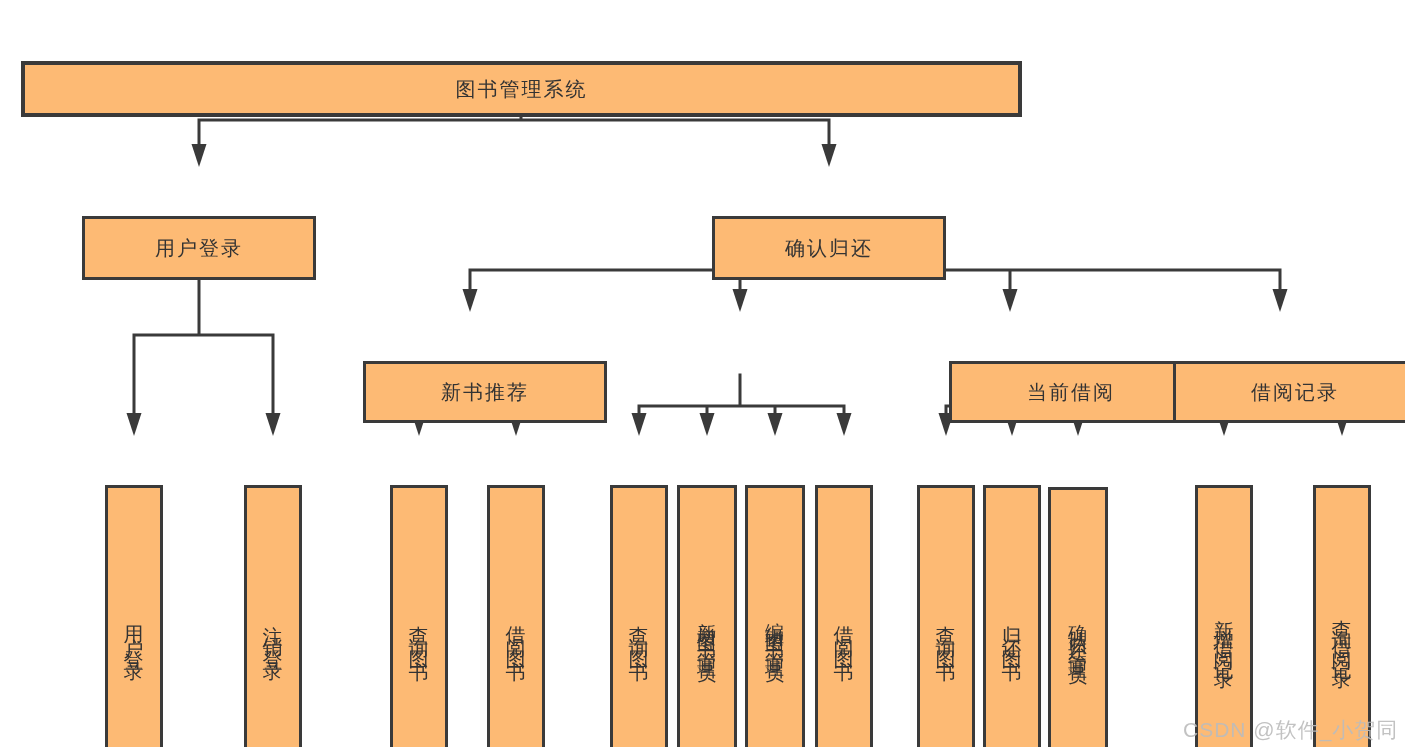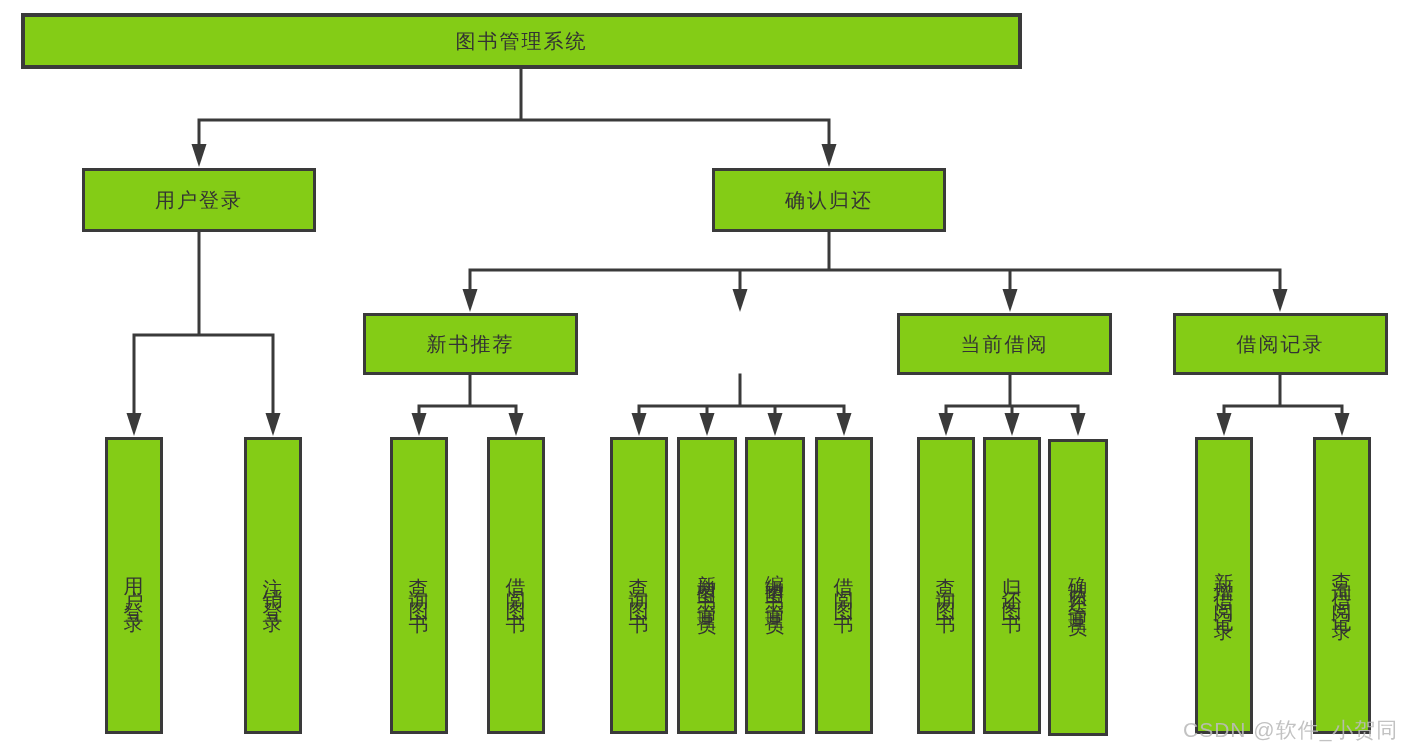--- a/index.html
+++ b/index.html
@@ -12,32 +12,33 @@
   body{
     width:1405px;height:747px;
     background:var(--bg);
     font-family:"Liberation Sans","DejaVu Sans",sans-serif;
     position:relative;overflow:hidden;
   }
   .canvas{position:absolute;inset:0;}
   svg.wires{position:absolute;left:0;top:0;color:var(--line);pointer-events:none;}
   .node{
     position:absolute;
-    background:#84cc16;
+    background:#fdba74;
     border:3px solid var(--line);
     box-sizing:border-box;
     display:flex;align-items:center;justify-content:center;
     color:var(--text);
     font-size:20px;
     letter-spacing:2px;
     white-space:nowrap;
+    margin-top:48px;
   }
   .root-node{left:21px;top:13px;width:1001px;height:56px;border-width:4px;}
   .h-node{height:64px;width:234px;}
-  .m-node{top:313px;height:62px;width:215px;}
+  .m-node{top:313px;height:62px;width:244px;}
   .leaf{
     top:437px;width:58px;height:297px;
   }
   .leaf .vtxt{
     writing-mode:vertical-rl;
     text-orientation:mixed;
     letter-spacing:12px;
     line-height:1;
   }
   .leaf .vtxt.ls-mid{letter-spacing:10px;}
@@ -96,21 +97,21 @@
       <use href="#arrow" transform="translate(1342,436)"></use>
     </g>
   </svg>
 
   <div class="node root-node">图书管理系统</div>
 
   <div class="node h-node" style="left:82px;top:168px;">用户登录</div>
   <div class="node h-node" style="left:712px;top:168px;">确认归还</div>
 
   <div class="node m-node" style="left:363px;">新书推荐</div>
-  <div class="node m-node" style="left:897px;">当前借阅</div>
+  <div class="node m-node" style="left:949px;">当前借阅</div>
   <div class="node m-node" style="left:1173px;">借阅记录</div>
 
   <div class="node leaf" style="left:105px;">
     <span class="vtxt">用户登录</span>
   </div>
   <div class="node leaf" style="left:244px;">
     <span class="vtxt">注销登录</span>
   </div>
 
   <div class="node leaf" style="left:390px;">

